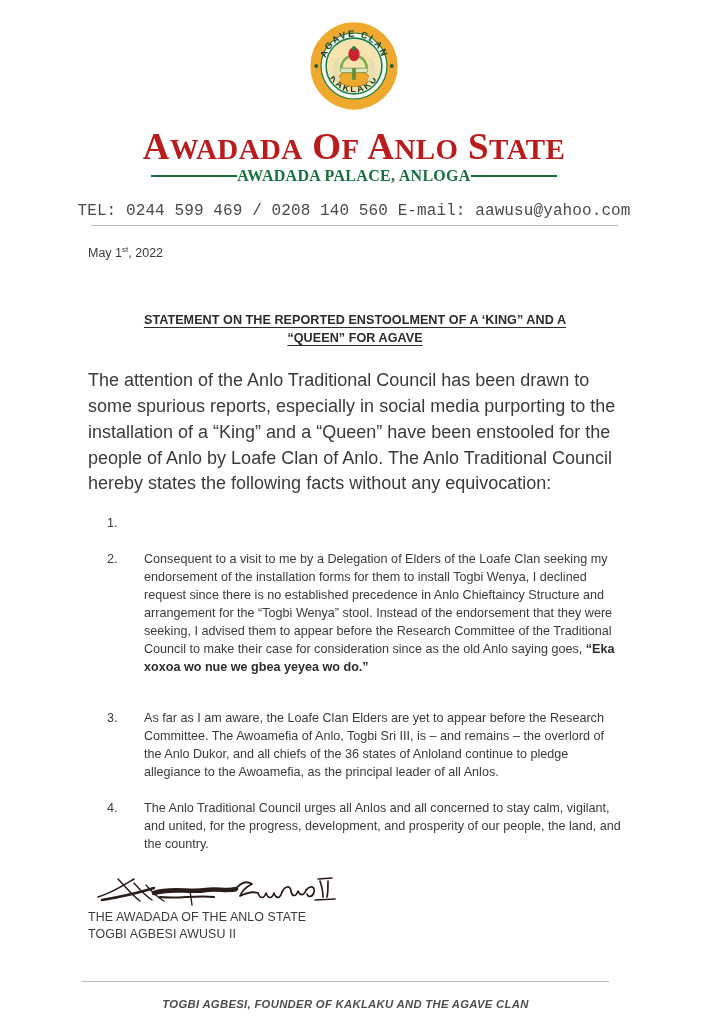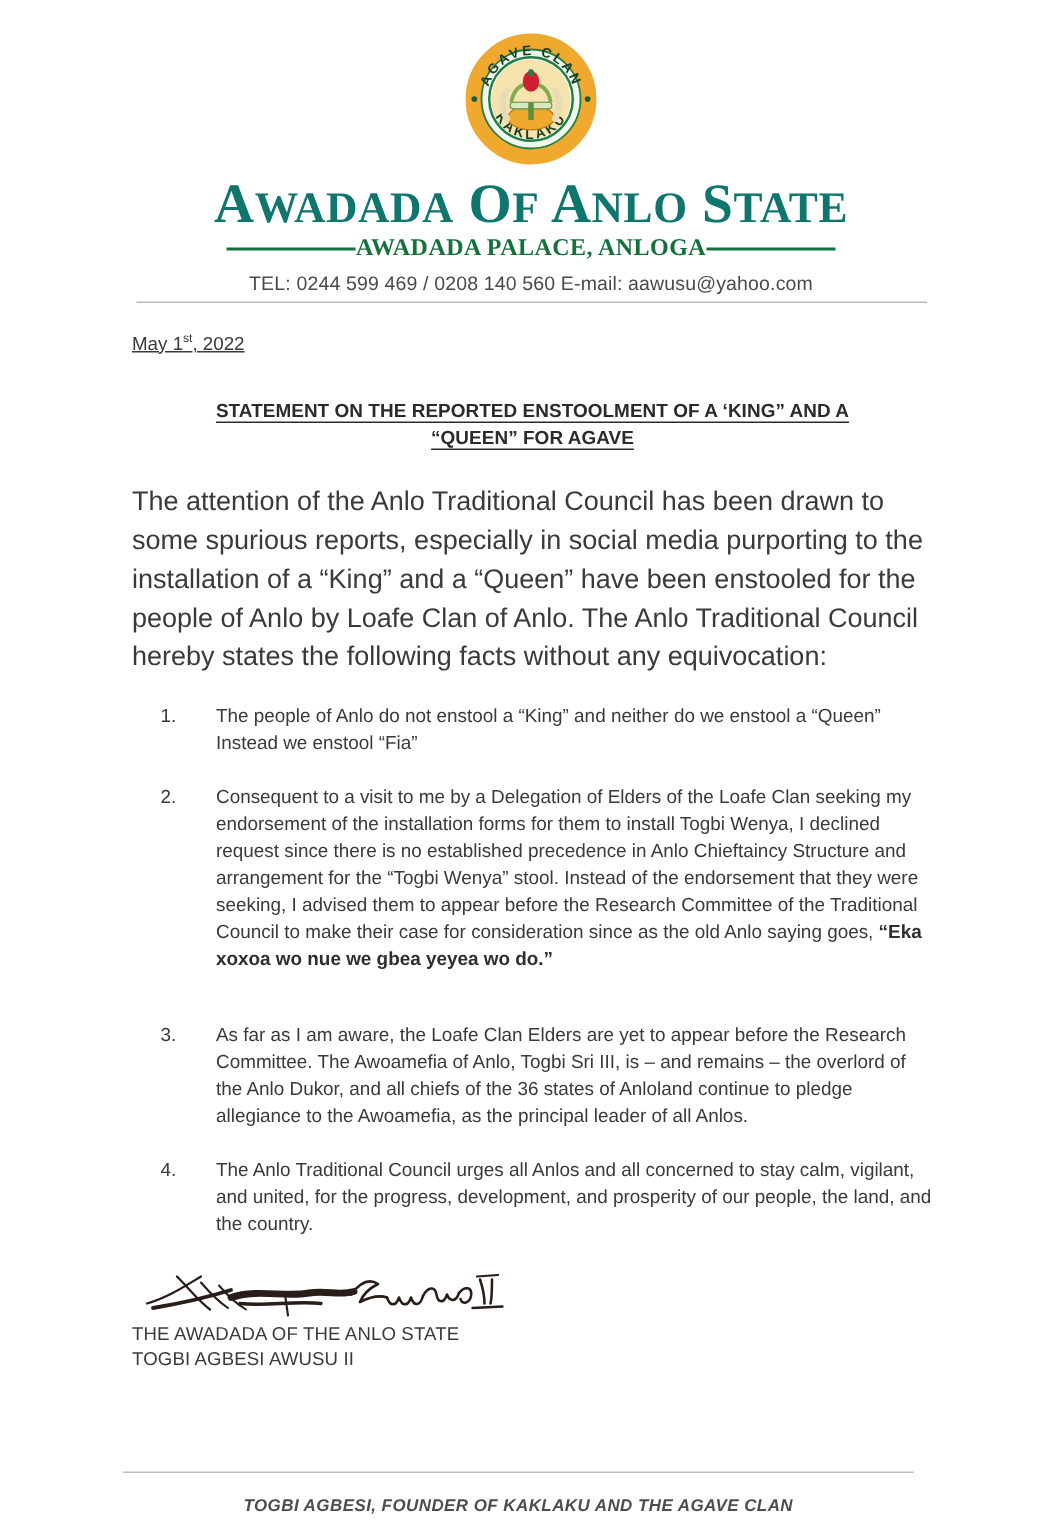--- a/index.html
+++ b/index.html
@@ -40,24 +40,24 @@
 
   .crest {
     position: relative;
     width: 88px;
     height: 88px;
   }
 
   .crest svg { display: block; }
 
   .org-title {
-    margin-top: 4px;
+    margin-top: 14px;
     font-family: "Liberation Serif", serif;
     font-weight: bold;
-    color: #0f766e;
+    color: #b91c1c;
     font-size: 37px;
     letter-spacing: 0.4px;
     line-height: 1.02;
     white-space: nowrap;
   }
   .org-title .cap { font-size: 37px; }
   .org-title .sc { font-size: 29px; }
 
   .sub-row {
     display: flex;
@@ -73,52 +73,52 @@
   .org-sub {
     font-family: "Liberation Serif", serif;
     font-weight: bold;
     color: #16703c;
     font-size: 16px;
     letter-spacing: 0.3px;
     white-space: nowrap;
   }
 
   .contact {
-    margin-top: 6px;
-    font-size: 13px;
+    margin-top: 17px;
+    font-size: 16px;
     color: #4a4a4a;
     letter-spacing: 0.1px;
+    font-family: Liberation Mono, monospace;
   }
 
   .head-rule {
     margin: 5px auto 0 auto;
     width: 527px;
     height: 1px;
     background: #b9b9b9;
   }
 
   
   .body-area {
     padding: 0 86px 0 88px;
   }
 
   .date {
     margin-top: 20px;
     font-size: 12.5px;
     color: #3a3a3a;
-    text-decoration: underline;
   }
   .date sup {
     font-size: 8px;
     vertical-align: super;
     line-height: 0;
   }
 
   .doc-title {
-    margin: 30px auto 0 auto;
+    margin: 52px auto 0 auto;
     width: 490px;
     text-align: center;
     font-size: 12.6px;
     font-weight: bold;
     color: #2b2b2b;
     line-height: 1.42;
     letter-spacing: 0.05px;
   }
   .doc-title span {
     text-decoration: underline;
@@ -276,21 +276,20 @@
       <span>STATEMENT ON THE REPORTED ENSTOOLMENT OF A ‘KING” AND A</span><br>
       <span>“QUEEN” FOR AGAVE</span>
     </div>
 
     <div class="lead">The attention of the Anlo Traditional Council has been drawn to some spurious reports, especially in social media purporting to the installation of a “King” and a “Queen” have been enstooled for the people of Anlo by Loafe Clan of Anlo.  The Anlo Traditional Council hereby states the following facts without any equivocation:</div>
 
     <div class="items">
 
       <div class="item">
         <div class="item-num">1.</div>
-        <div class="item-body">The people of Anlo do not enstool a “King” and neither do we enstool a “Queen” Instead we enstool “Fia”</div>
       </div>
 
       <div class="item gap-after">
         <div class="item-num">2.</div>
         <div class="item-body">
           <span>Consequent to a visit to me by a Delegation of Elders of the Loafe Clan seeking my endorsement of the installation forms for them to install Togbi Wenya, I declined request since there is no established precedence in Anlo Chieftaincy Structure and arrangement for the “Togbi Wenya” stool. Instead of the endorsement that they were seeking, I advised them to appear before the Research Committee of the Traditional Council to make their case for consideration since as the old Anlo saying goes,</span>
           <span class="quote-bold">“Eka xoxoa wo nue we gbea yeyea wo do.”</span>
         </div>
       </div>
 

